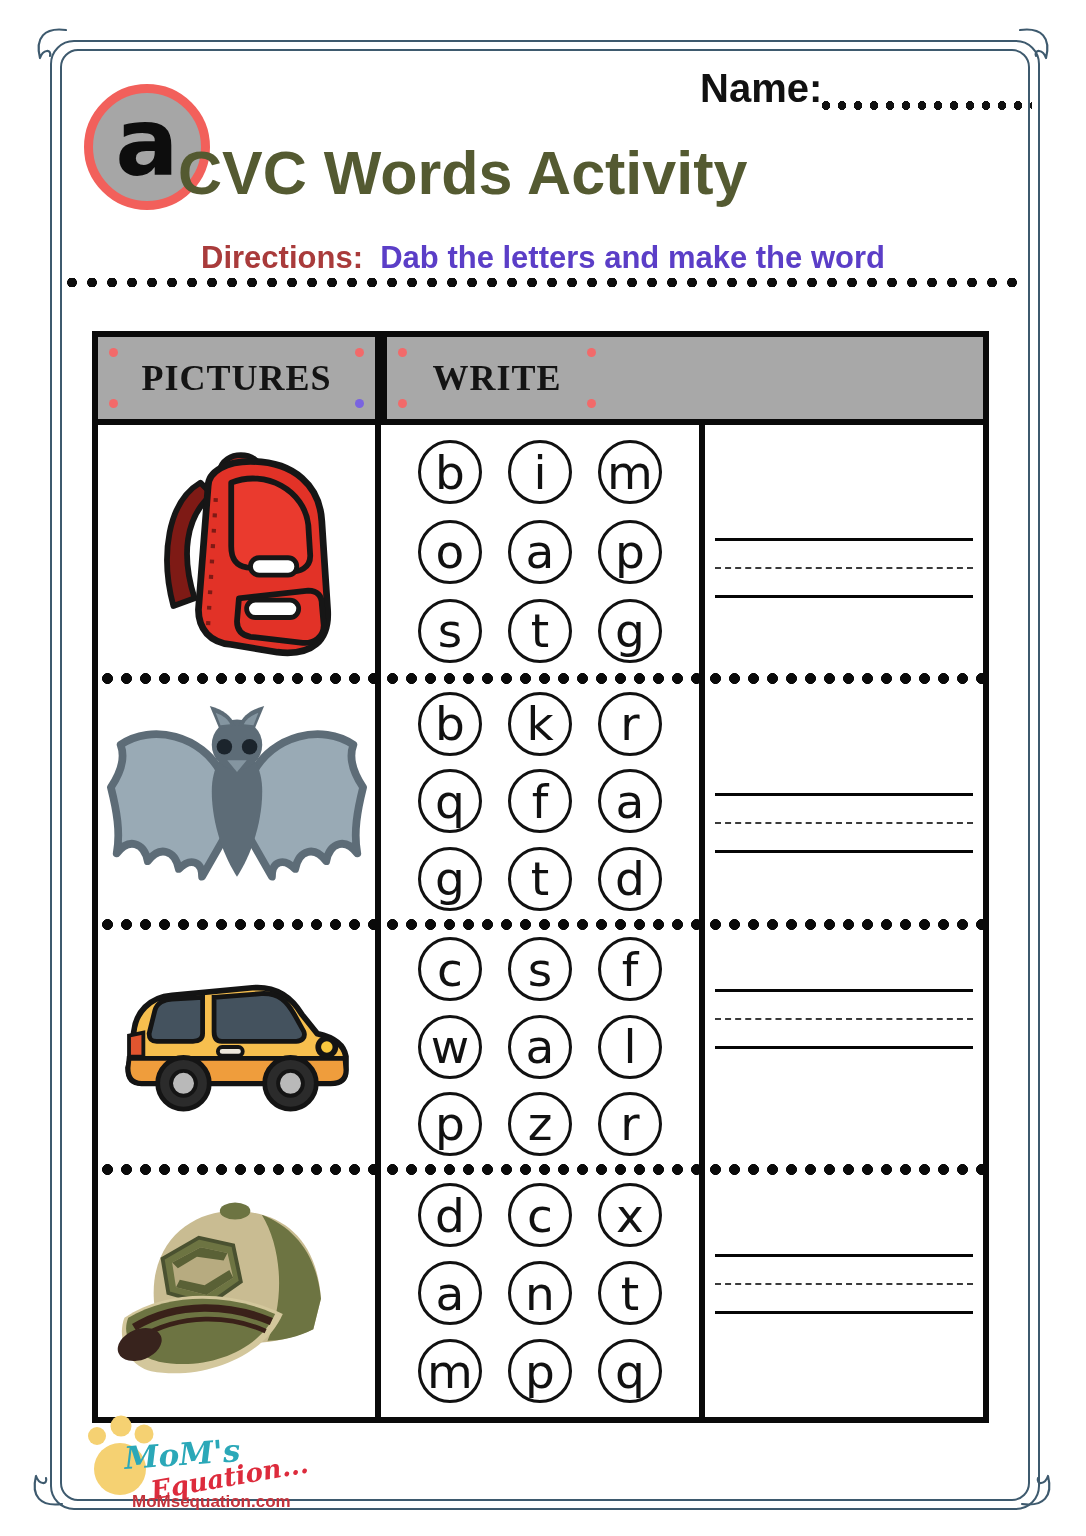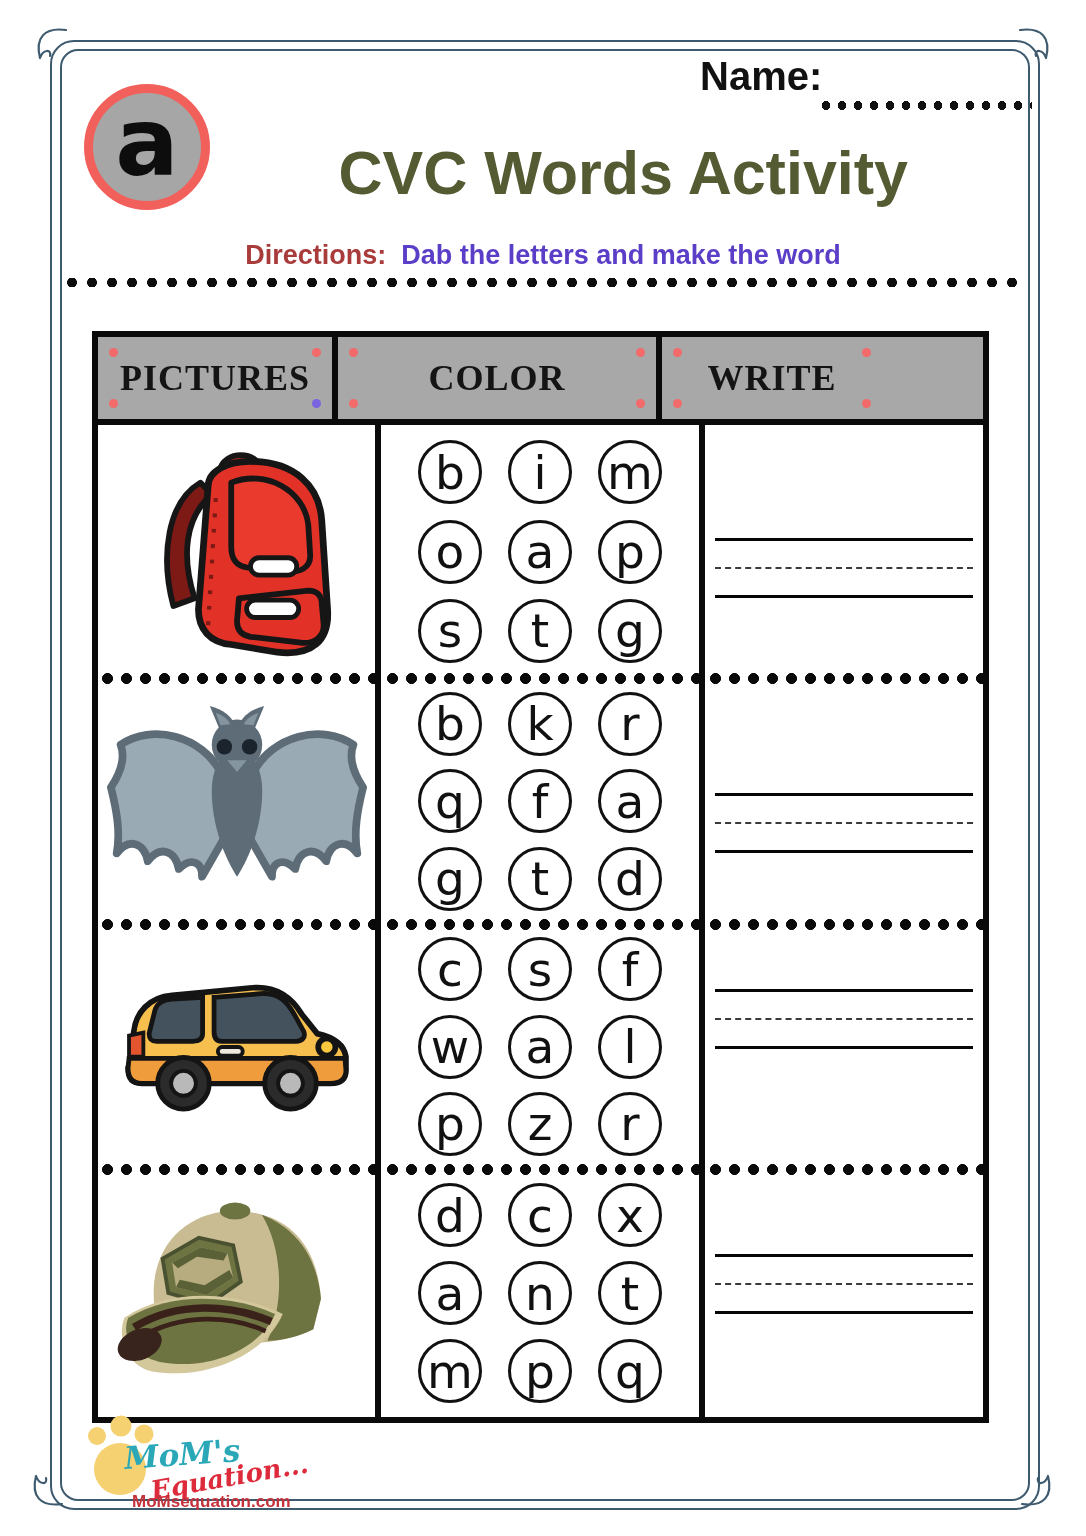--- a/index.html
+++ b/index.html
@@ -16,40 +16,40 @@
   .curl-tr{left:1018px;top:22px;transform:scaleX(-1);}
   .curl-bl{left:26px;top:1474px;transform:scaleY(-1);}
   .curl-br{left:1020px;top:1474px;transform:scale(-1,-1);}
 
   
   .badge{position:absolute;left:84px;top:84px;width:108px;height:108px;border-radius:50%;
          background:#a6a6a6;border:9px solid #f2605b;display:flex;align-items:center;justify-content:center;}
   .badge span{font:bold 94px "DejaVu Sans",sans-serif;color:#0d0d0d;margin-top:-10px;}
   .kicker{position:absolute;left:255px;top:92px;width:380px;text-align:center;
           font-family:"Liberation Serif",serif;font-weight:700;font-size:35px;color:#e8625c;letter-spacing:1px;}
-  .name-label{position:absolute;left:700px;top:54px;font-size:40px;font-weight:800;color:#111;}
+  .name-label{position:absolute;left:700px;top:66px;font-size:40px;font-weight:800;color:#111;}
   .name-dots{position:absolute;left:818px;top:100px;width:214px;height:11px;
              background-image:radial-gradient(circle 4.5px at 50% 50%, #111 97%, transparent 100%);
              background-size:16px 11px;background-repeat:repeat-x;}
-  .title{position:absolute;left:178px;top:138px;width:730px;text-align:right;
+  .title{position:absolute;left:178px;top:138px;width:730px;text-align:left;
          font-size:61px;font-weight:800;color:#545a31;letter-spacing:0px;}
-  .directions{position:absolute;left:0;top:240px;width:1086px;text-align:center;font-size:27px;}
+  .directions{position:absolute;left:0;top:240px;width:1086px;text-align:center;font-size:31px;}
   .directions .dlabel{font-weight:800;color:#a93b3b;}
   .directions .dtext{font-weight:600;color:#5b3ec7;}
   .dots-divider{position:absolute;left:62px;top:276px;width:962px;height:13px;
              background-image:radial-gradient(circle 5px at 50% 50%, #0d0d0d 97%, transparent 100%);
              background-size:20px 13px;background-repeat:repeat-x;}
 
   
   .wtable{position:absolute;left:92px;top:331px;width:897px;height:1092px;
           border:6px solid #0a0a0a;box-sizing:border-box;background:#fff;}
   .thead{position:relative;display:flex;height:82px;background:#a8a8a8;border-bottom:6px solid #0a0a0a;}
   .hcell{position:relative;display:flex;align-items:center;justify-content:center;
          font-family:"Liberation Serif",serif;font-weight:700;font-size:36px;color:#141414;letter-spacing:1px;}
-  .hc1{width:234px;} .hc2{width:318px;} .hc3{width:220px;}
+  .hc1{width:277px;} .hc2{width:318px;} .hc3{width:220px;}
   .hdiv{width:6px;background:#0a0a0a;}
   .pin{position:absolute;width:9px;height:9px;border-radius:50%;background:#f26a6a;}
   .pin-tl{left:11px;top:11px;} .pin-tr{right:11px;top:11px;}
   .pin-bl{left:11px;bottom:11px;} .pin-br{right:11px;bottom:11px;}
   .pin-purple{background:#7a64e0;}
 
   .tbody{position:relative;width:885px;height:992px;}
   .vdiv{position:absolute;top:0;bottom:0;width:6px;background:#0a0a0a;z-index:2;}
   .vdiv1{left:277px;} .vdiv2{left:601px;}
 
@@ -118,27 +118,20 @@
   <div class="wtable">
     <div class="thead">
       <div class="hcell hc1">
         <span class="pin pin-tl"></span>
           <span class="pin pin-tr"></span>
         <span class="pin pin-bl"></span>
           <span class="pin pin-br pin-purple"></span>
         <span>PICTURES</span>
       </div>
       <div class="hdiv"></div>
-      <div class="hcell hc2">
-        <span class="pin pin-tl"></span>
-          <span class="pin pin-tr"></span>
-        <span class="pin pin-bl"></span>
-          <span class="pin pin-br"></span>
-        <span>COLOR</span>
-      </div>
       <div class="hdiv"></div>
       <div class="hcell hc3">
         <span class="pin pin-tl"></span>
           <span class="pin pin-tr"></span>
         <span class="pin pin-bl"></span>
           <span class="pin pin-br"></span>
         <span>WRITE</span>
       </div>
     </div>
 

